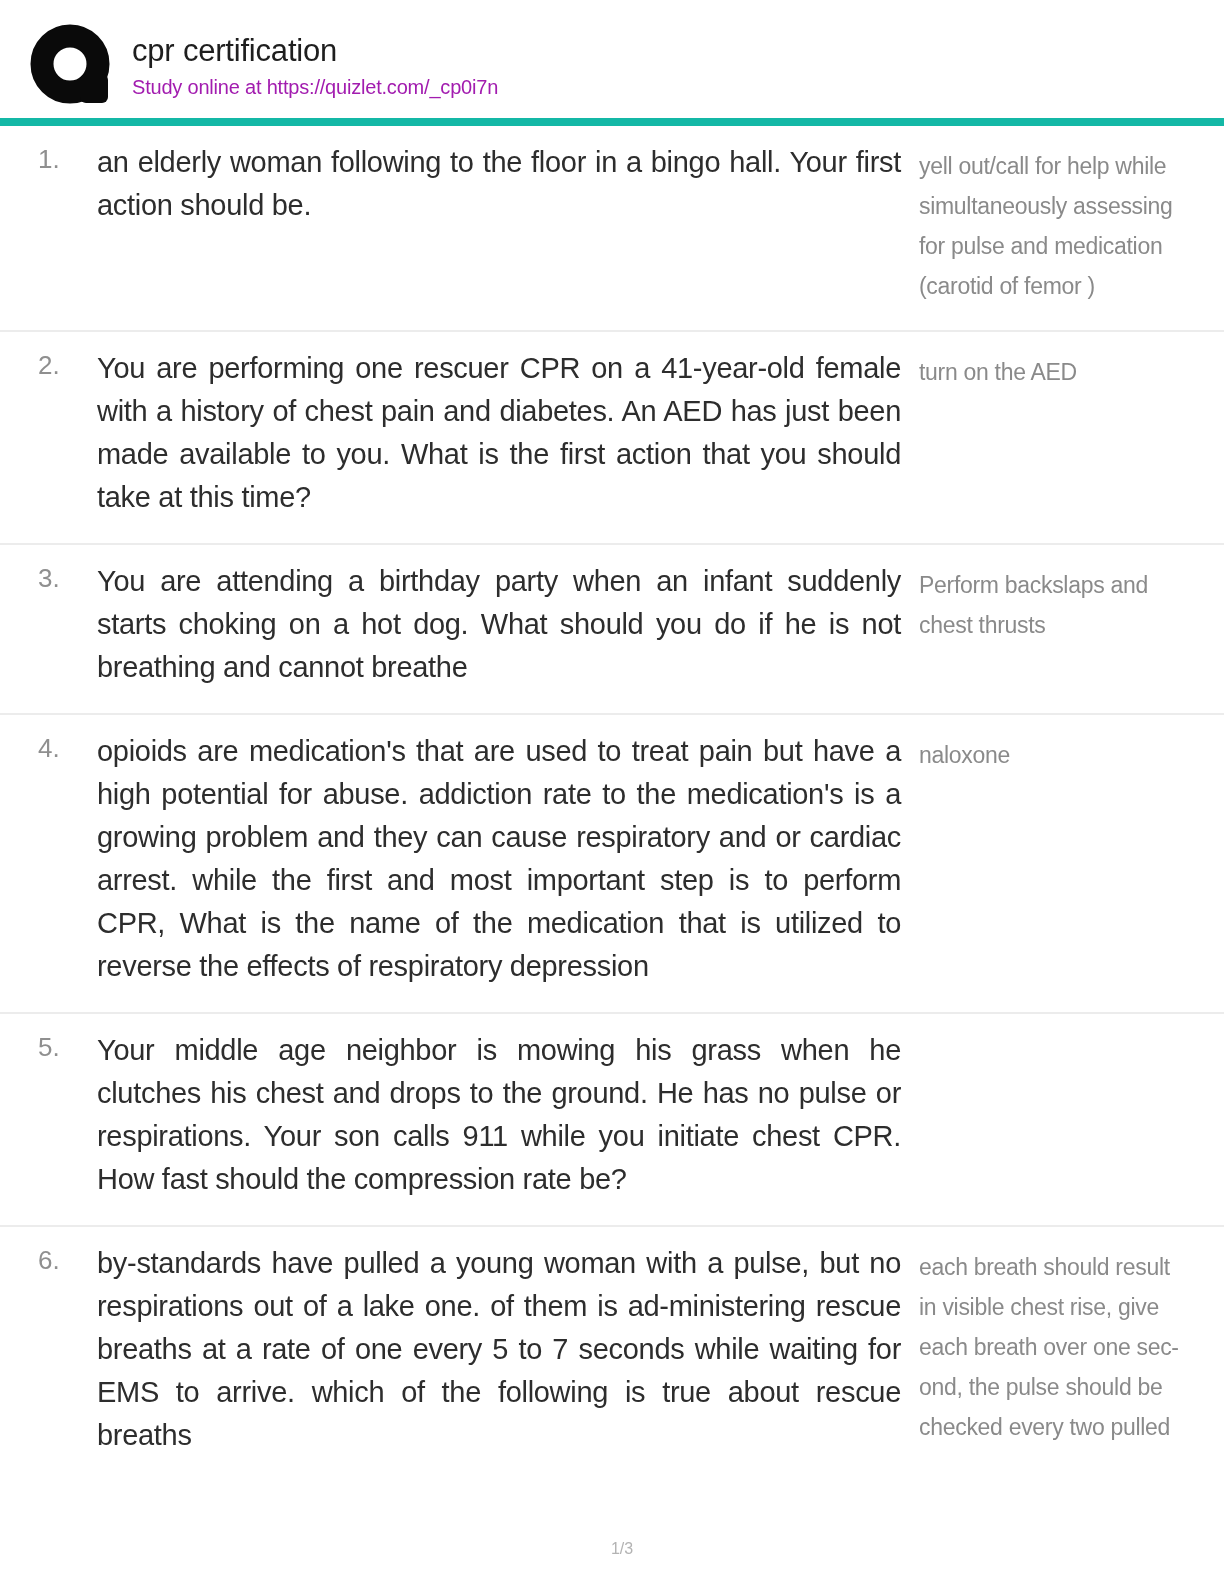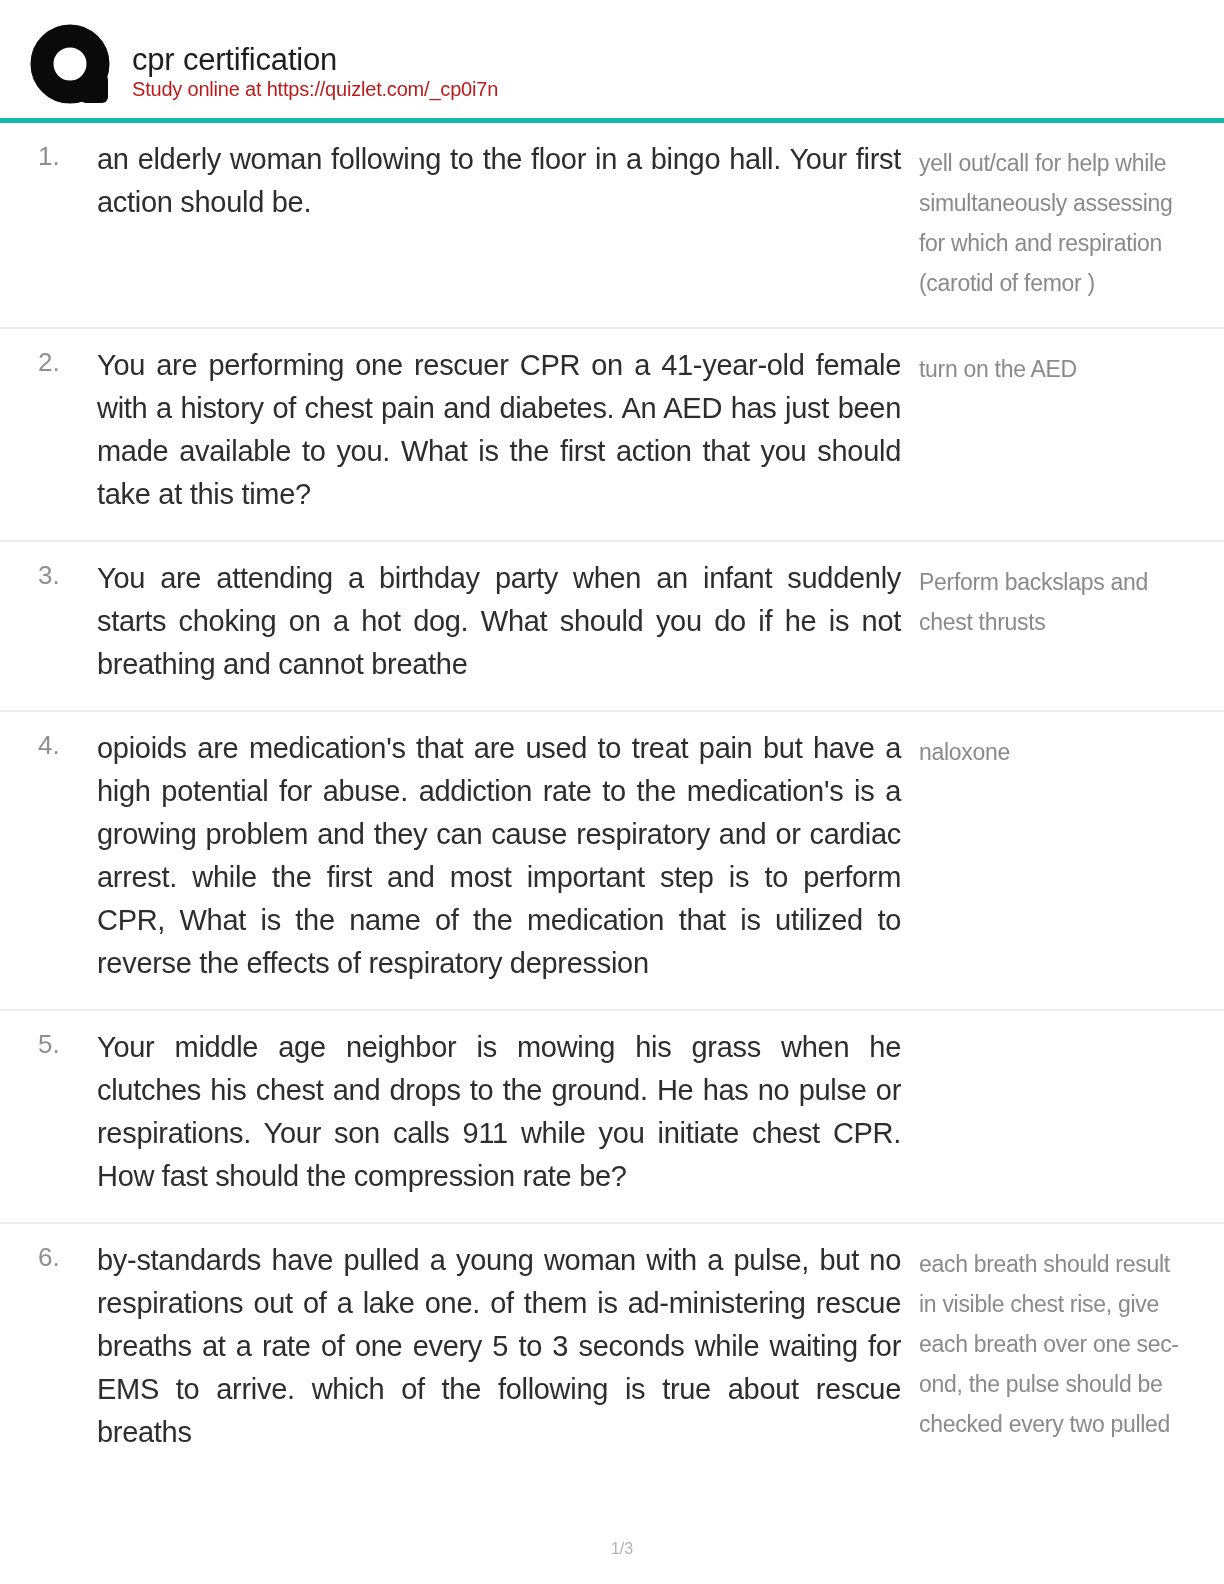--- a/index.html
+++ b/index.html
@@ -11,42 +11,43 @@
     width: 1224px;
     height: 1584px;
     position: relative;
     font-family: "Liberation Sans", sans-serif;
     color: #2d2d2d;
     overflow: hidden;
   }
   
   .header {
     display: flex;
-    align-items: center;
+    align-items: flex-start;
     padding: 22px 38px 8px 30px;
-    border-bottom: 5px solid #14b8a6;
+    border-bottom: 8px solid #14b8a6;
   }
   .logo {
     width: 84px;
     height: 88px;
     flex: 0 0 auto;
   }
   .header-text {
     margin-left: 18px;
     padding-top: 12px;
   }
   .title {
     font-size: 31px;
     line-height: 1.1;
     color: #1e1e1e;
     letter-spacing: -0.2px;
   }
   .subtitle {
     font-size: 20px;
-    color: #b91c1c;
+    margin-top: 8px;
+    color: #a21caf;
     letter-spacing: -0.2px;
   }
   
   .qa-list {
     width: 100%;
   }
   .qa-row {
     display: grid;
     grid-template-columns: 59px 808px 1fr;
     padding: 15px 38px 24px 38px;
@@ -101,21 +102,21 @@
     <div class="title">cpr certification</div>
     <div class="subtitle">Study online at https://quizlet.com/_cp0i7n</div>
   </div>
 </div>
 
 <div class="qa-list">
 
   <div class="qa-row">
     <div class="q-num">1.</div>
     <div class="q-text">an elderly woman following to the floor in a bingo hall. Your first action should be.</div>
-    <div class="a-text">yell out/call for help while simultaneously assessing for which and respiration (carotid of femor )</div>
+    <div class="a-text">yell out/call for help while simultaneously assessing for pulse and medication (carotid of femor )</div>
   </div>
 
   <div class="qa-row">
     <div class="q-num">2.</div>
     <div class="q-text">You are performing one rescuer CPR on a 41-year-old female with a history of chest pain and diabetes. An AED has just been made available to you. What is the first action that you should take at this time?</div>
     <div class="a-text">turn on the AED</div>
   </div>
 
   <div class="qa-row">
     <div class="q-num">3.</div>
@@ -129,19 +130,19 @@
     <div class="a-text">naloxone</div>
   </div>
 
   <div class="qa-row">
     <div class="q-num">5.</div>
     <div class="q-text">Your middle age neighbor is mowing his grass when he clutches his chest and drops to the ground. He has no pulse or respirations. Your son calls 911 while you initiate chest CPR. How fast should the compression rate be?</div>
   </div>
 
   <div class="qa-row">
     <div class="q-num">6.</div>
-    <div class="q-text">by-standards have pulled a young woman with a pulse, but no respirations out of a lake one. of them is ad-ministering rescue breaths at a rate of one every 5 to 3 seconds while waiting for EMS to arrive. which of the following is true about rescue breaths</div>
+    <div class="q-text">by-standards have pulled a young woman with a pulse, but no respirations out of a lake one. of them is ad-ministering rescue breaths at a rate of one every 5 to 7 seconds while waiting for EMS to arrive. which of the following is true about rescue breaths</div>
     <div class="a-text">each breath should result in visible chest rise, give each breath over one sec-ond, the pulse should be checked every two pulled</div>
   </div>
 
 </div>
 
 <div class="footer">1/3</div>
 
 </body></html>

